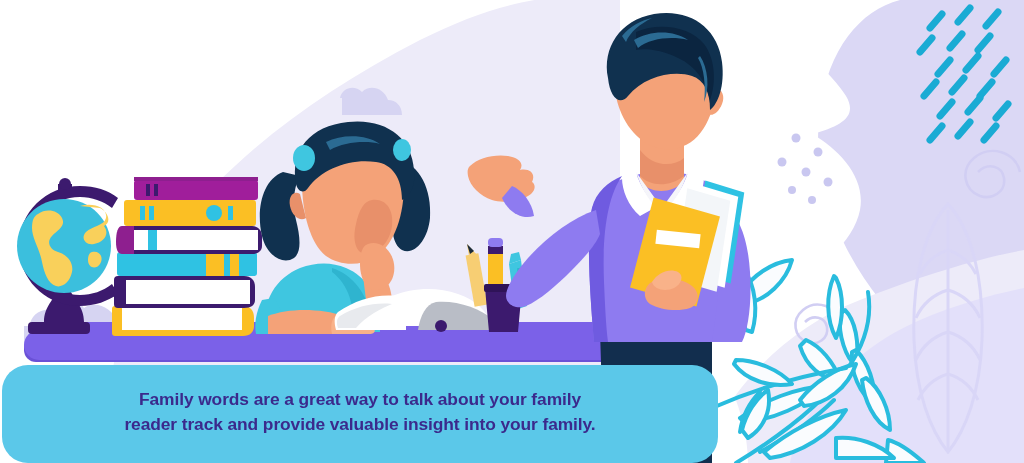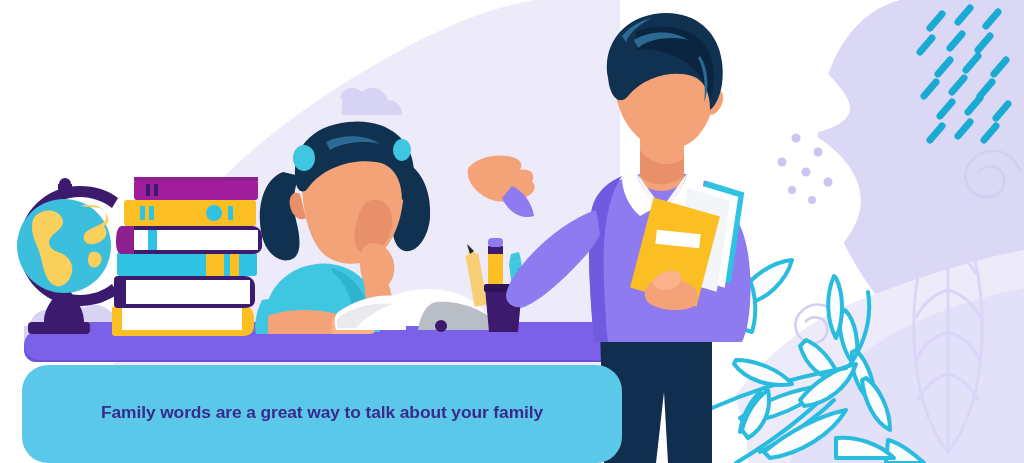--- a/index.html
+++ b/index.html
@@ -4,30 +4,29 @@
 <style>
   html,body{margin:0;padding:0;}
   body{
     width:1024px;height:463px;overflow:hidden;
     background:#ffffff;
     font-family:"Liberation Sans", sans-serif;
   }
   #stage{position:relative;width:1024px;height:463px;overflow:hidden;background:#ffffff;}
   #art{position:absolute;inset:0;}
   .caption{
-    position:absolute;left:2px;top:365px;width:600px;height:98px;
+    position:absolute;left:2px;top:365px;width:716px;height:98px;
     border-radius:26px;
     display:flex;align-items:center;justify-content:center;
     box-sizing:border-box;padding:6px 18px 10px 18px;
     text-align:center;
     font-family:"Liberation Sans", sans-serif;
     font-size:17.4px;font-weight:bold;line-height:1.42;
     letter-spacing:-0.1px;
     z-index:40;
-    margin-left:20px;
   }
   .caption span{display:block;}
 </style>
 </head>
 <body style="background: rgb(255, 255, 255);">
 
 <div id="stage">
 
   <svg id="art" viewBox="0 0 1024 463" width="1024" height="463" xmlns="http://www.w3.org/2000/svg">
 
@@ -331,16 +330,17 @@
       </g>
 
       <path fill="#ffffff" d="M0,360 L620,360 L620,463 L0,463 Z" opacity="0"></path>
 
     </g>
   </svg>
 
   <div class="caption" id="caption-box" style="background: rgb(91, 200, 233); color: rgb(59, 42, 140);">
     <div>
       <span>Family words are a great way to talk about your family</span>
+      <span>reader track and provide valuable insight into your family.</span>
     </div>
   </div>
 
 </div>
 
 </body></html>

